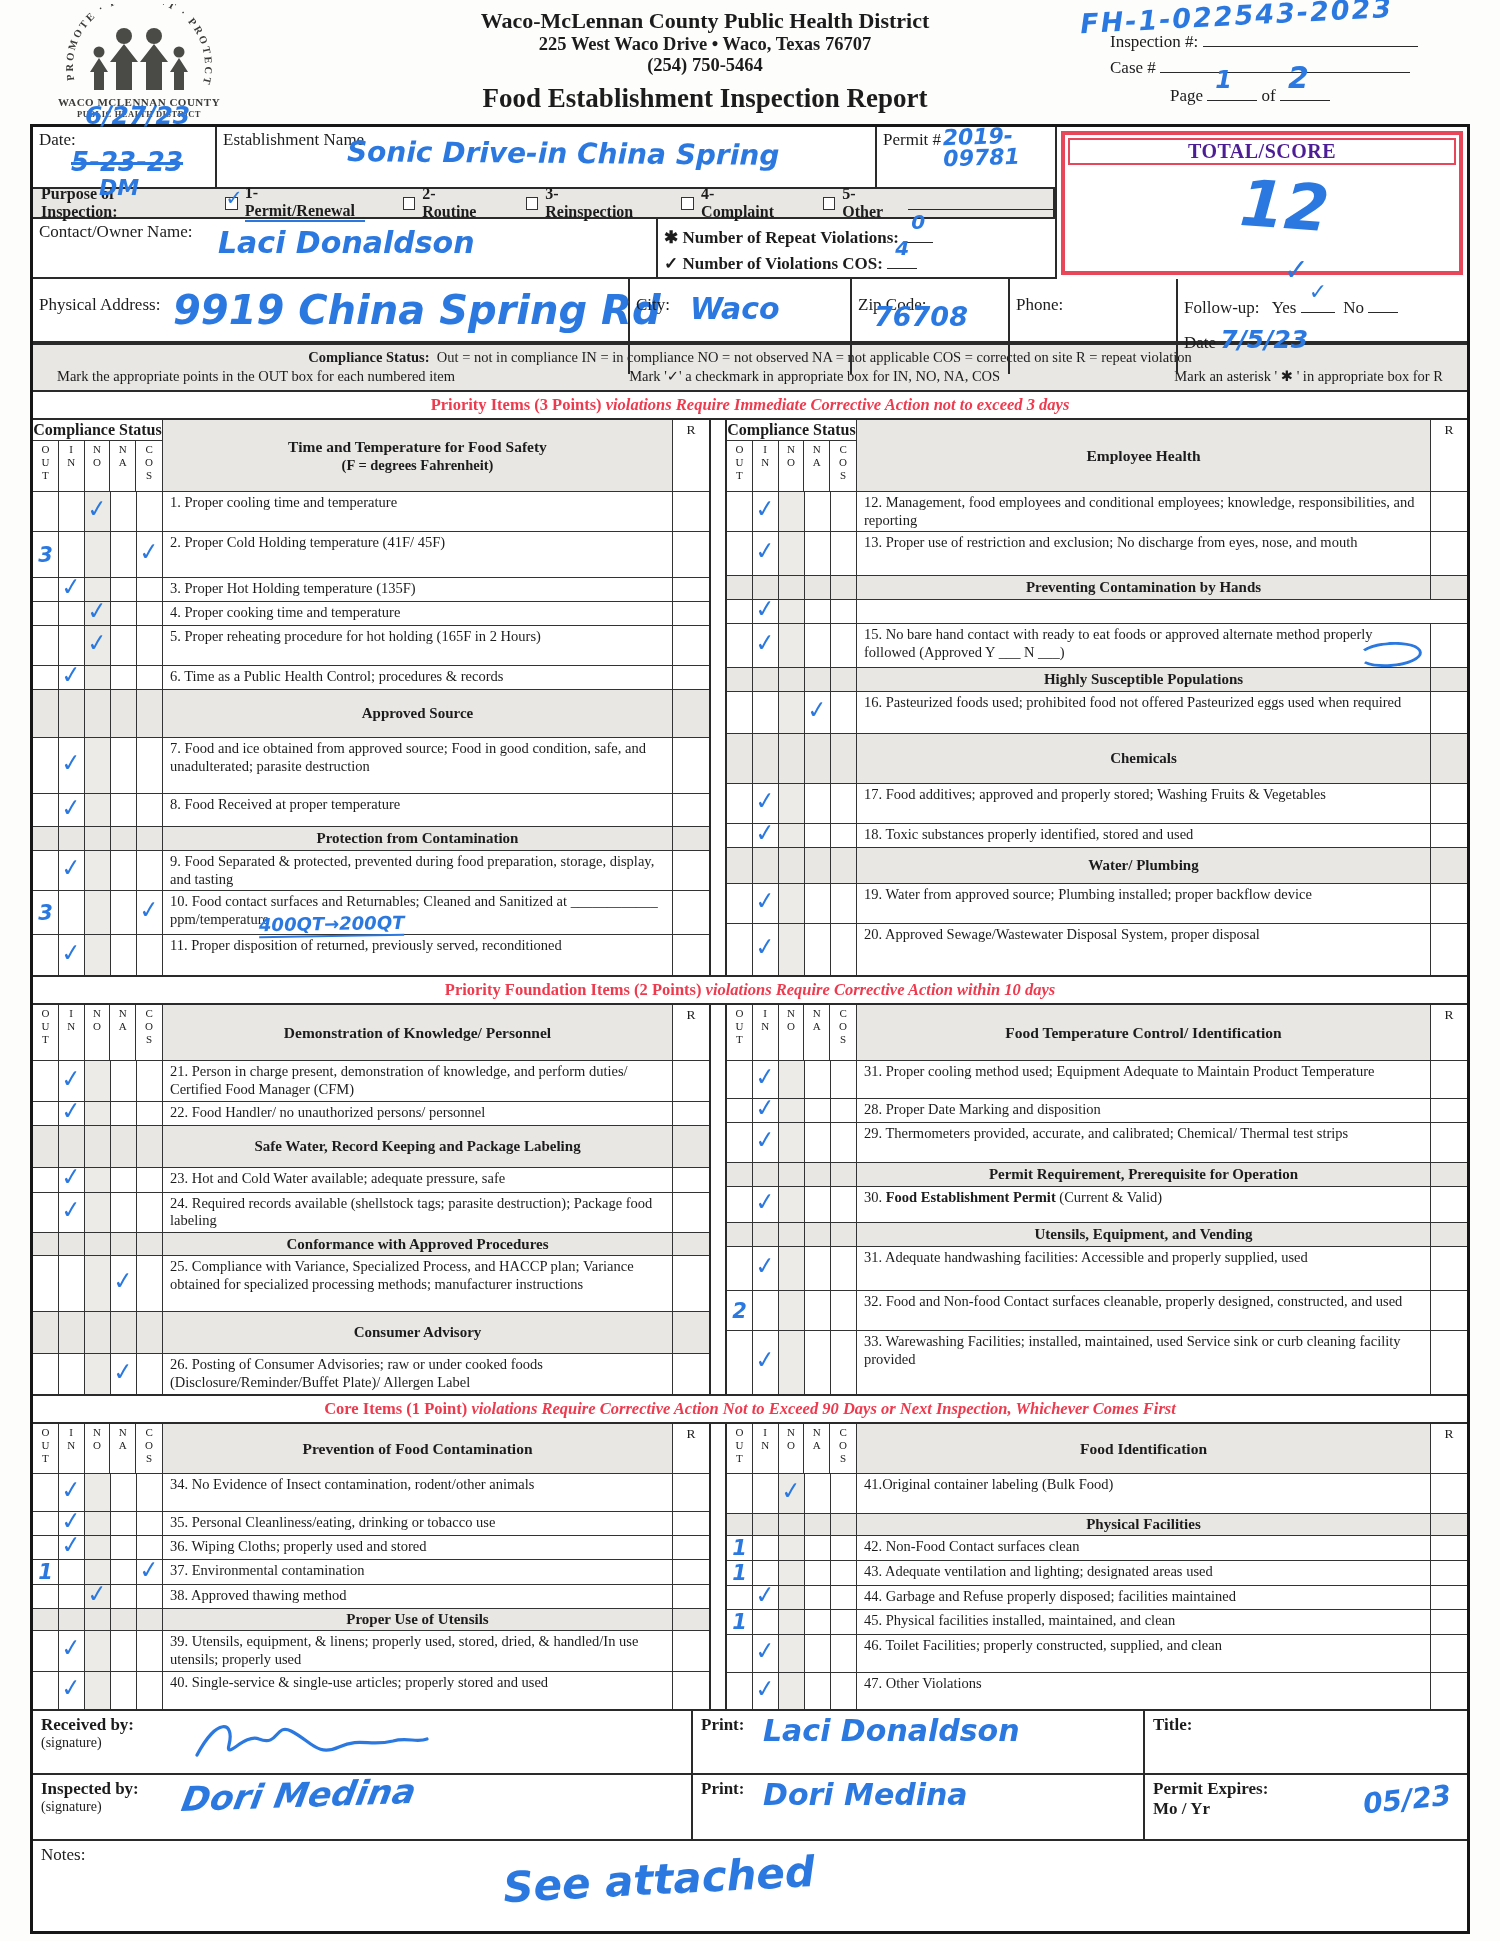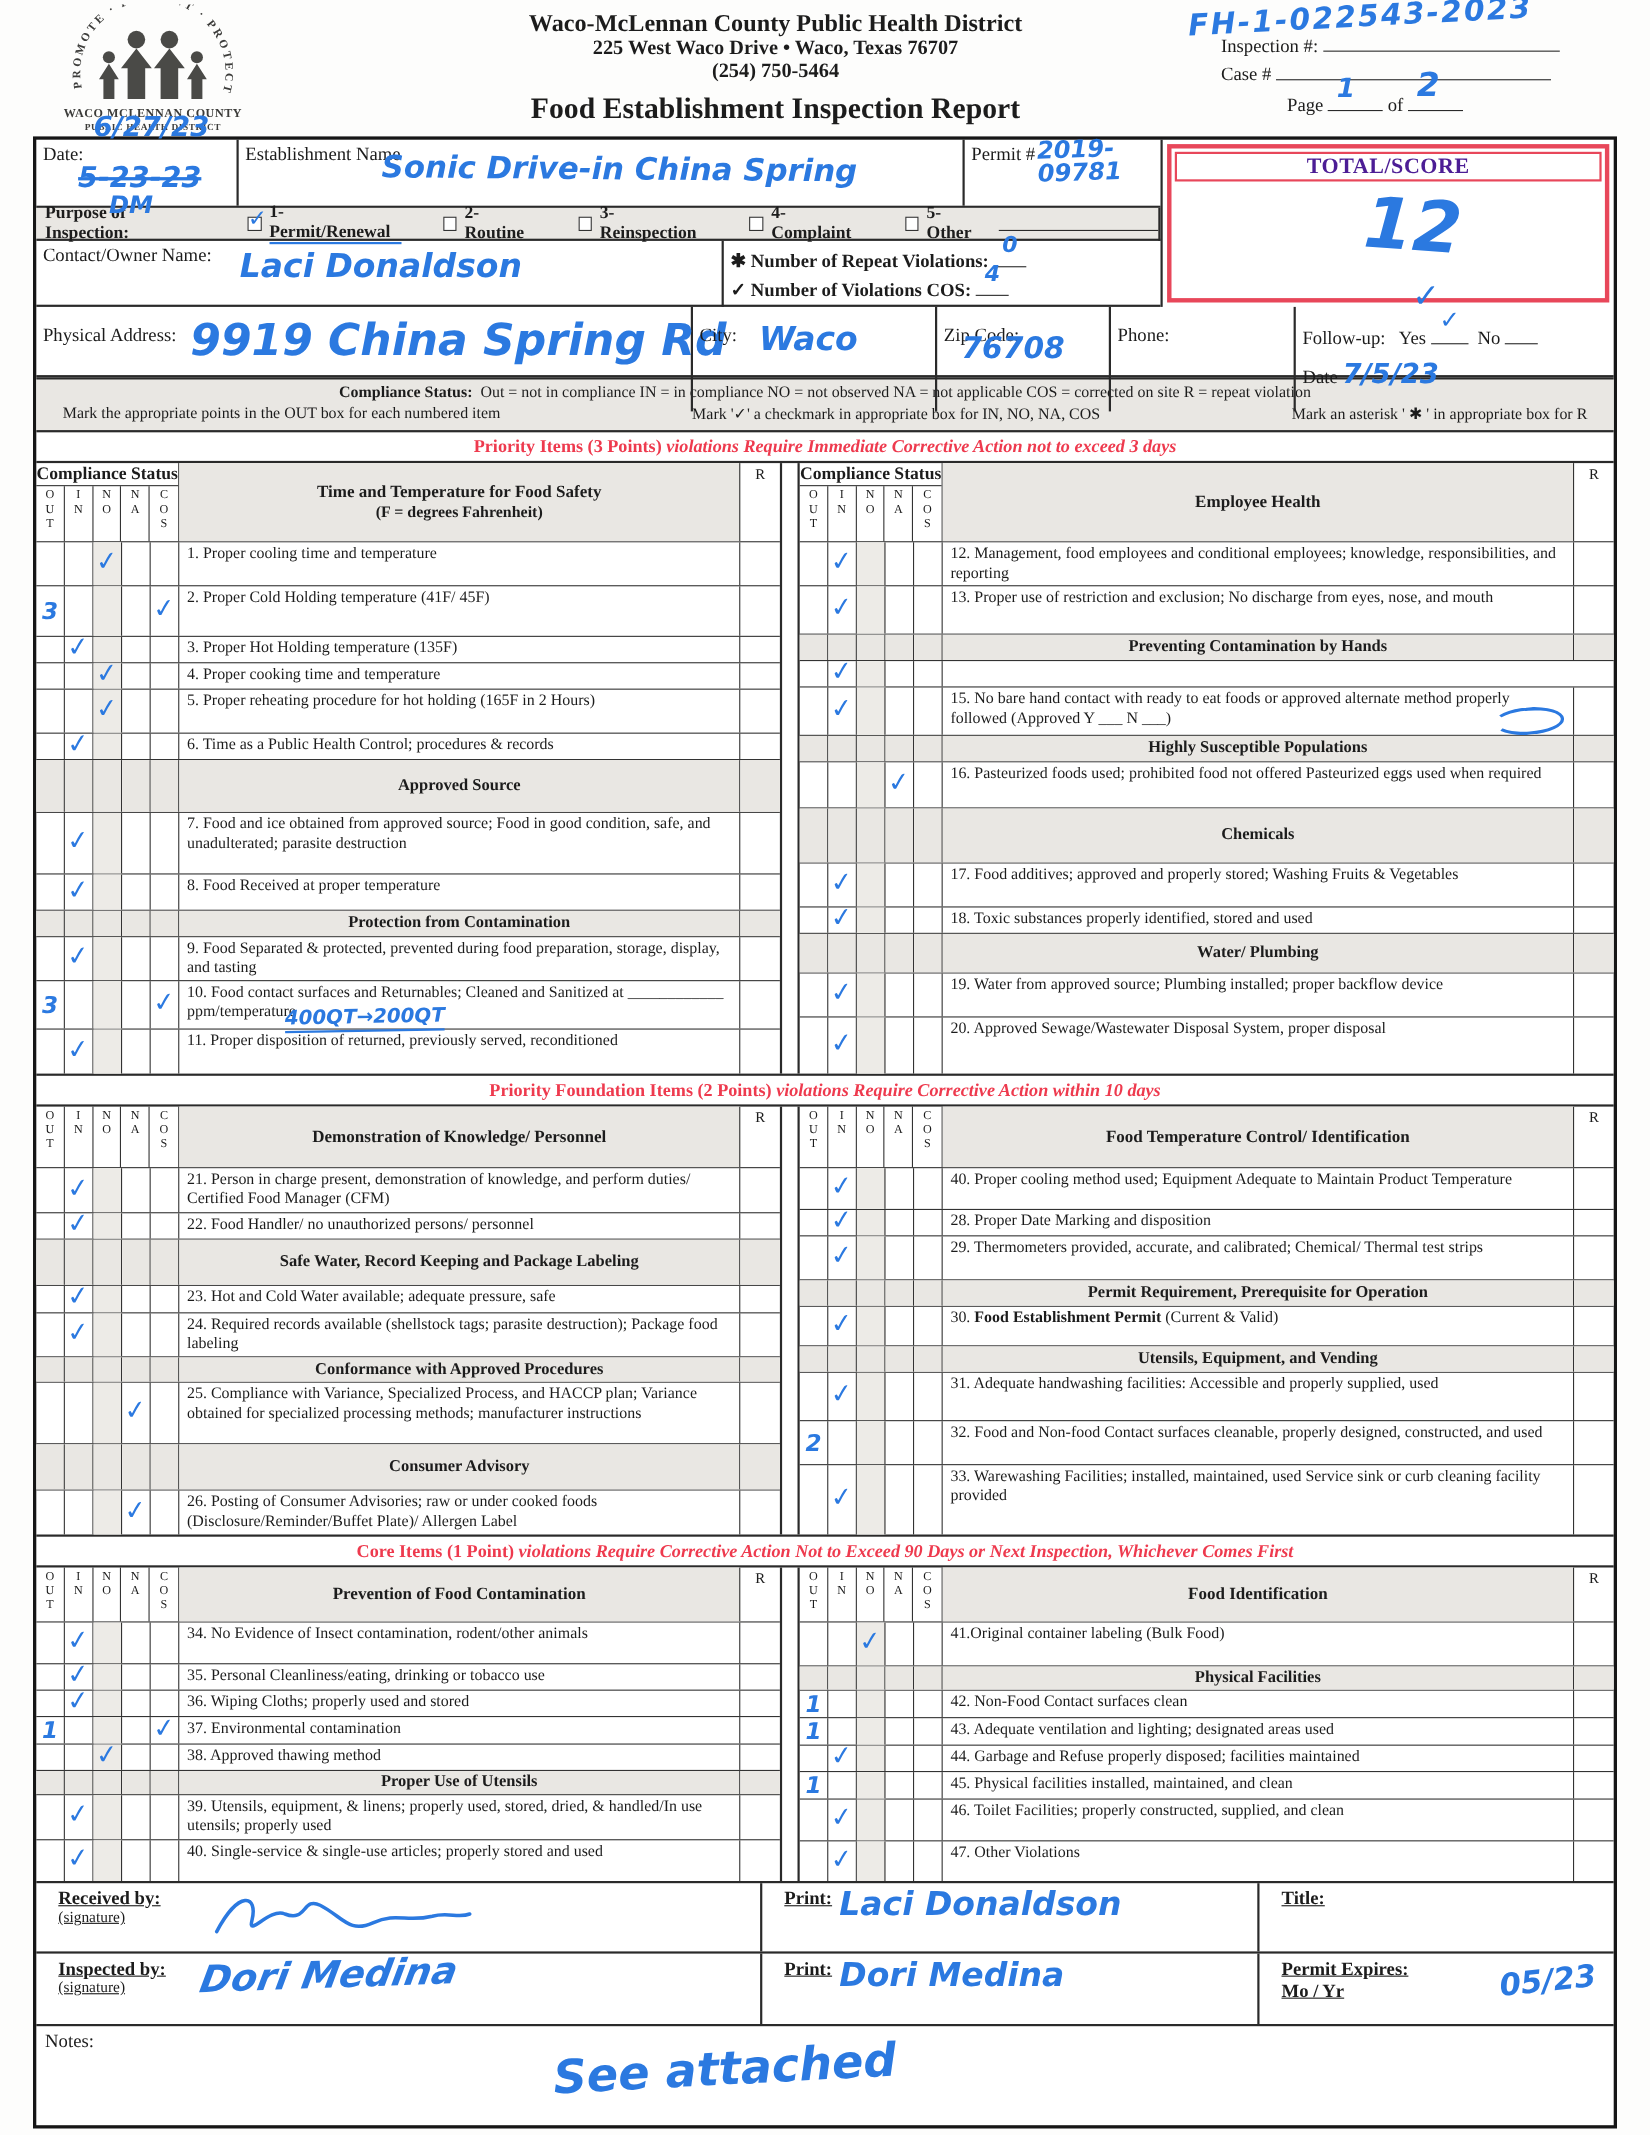--- a/index.html
+++ b/index.html
@@ -101,21 +101,21 @@
   .sub-row > div { background: #e9e7e3; }
   .sub-text { font-weight: 700; font-size: 15px; text-align: center; display: flex; align-items: center; justify-content: center; padding: 2px 4px; }
   .desc { padding: 2px 7px; font-size: 14.5px; line-height: 1.22; }
   .mark { font-family: "DejaVu Sans", sans-serif; color: #2b79e0; font-weight: 700; font-size: 24px; transform: rotate(-6deg); margin-top: -5px; z-index: 3; }
   .hand-num { font-family: "DejaVu Sans", sans-serif; font-style: italic; color: #2b79e0; font-weight: 700; font-size: 21px; }
   .hand-overlay { position: absolute; left: 96px; bottom: -3px; font-size: 18px; white-space: nowrap; transform: rotate(-1deg); border-bottom: 2px solid #2b79e0; }
   .ellipse-overlay { position: absolute; right: 8px; bottom: 0px; width: 64px; height: 25px; border: 3px solid #2b79e0; border-radius: 50%; border-left-color: transparent; transform: rotate(-4deg); }
 
   
   .sig-row { display: grid; grid-template-columns: 660px 1fr 322px; border-top: 2.5px solid #2a2a2a; }
-  .sig-row > div { position: relative; padding: 4px 20px; text-decoration: underline; }
+  .sig-row > div { position: relative; padding: 4px 8px; }
   .sig-row .lab { font-weight: 700; font-size: 17px; }
   .sig-row .small { font-size: 14px; }
   .sig-scribble { position: absolute; left: 150px; top: 2px; }
   .print-val { position: absolute; left: 70px; top: 2px; font-size: 30px; white-space: nowrap; }
   .sig-text { position: absolute; left: 150px; top: 0px; font-size: 34px; transform: skewX(-12deg) rotate(-2deg); white-space: nowrap; }
   .pe-val { position: absolute; right: 16px; top: 8px; font-size: 28px; transform: rotate(-6deg); }
   .row-received { height: 64px; }
   .row-inspected { height: 66px; }
   .notes-row { border-top: 2.5px solid #2a2a2a; height: 92px; position: relative; padding: 4px 8px; }
   .notes-val { position: absolute; left: 470px; top: 14px; font-size: 42px; transform: rotate(-3deg); }
@@ -770,21 +770,21 @@
             <div class="hdr-r">R</div>
           </div>
           <div class="t-row" style="min-height: 38px;">
             <div class="mark-cell"></div>
             <div class="mark-cell">
               <span class="mark">✓</span>
             </div>
             <div class="mark-cell shaded"></div>
             <div class="mark-cell"></div>
             <div class="mark-cell"></div>
-            <div class="desc">40. Proper cooling method used; Equipment Adequate to Maintain Product Temperature</div>
+            <div class="desc">31. Proper cooling method used; Equipment Adequate to Maintain Product Temperature</div>
             <div></div>
           </div>
           <div class="t-row" style="min-height: 23px;">
             <div class="mark-cell"></div>
             <div class="mark-cell">
               <span class="mark">✓</span>
             </div>
             <div class="mark-cell shaded"></div>
             <div class="mark-cell"></div>
             <div class="mark-cell"></div>

